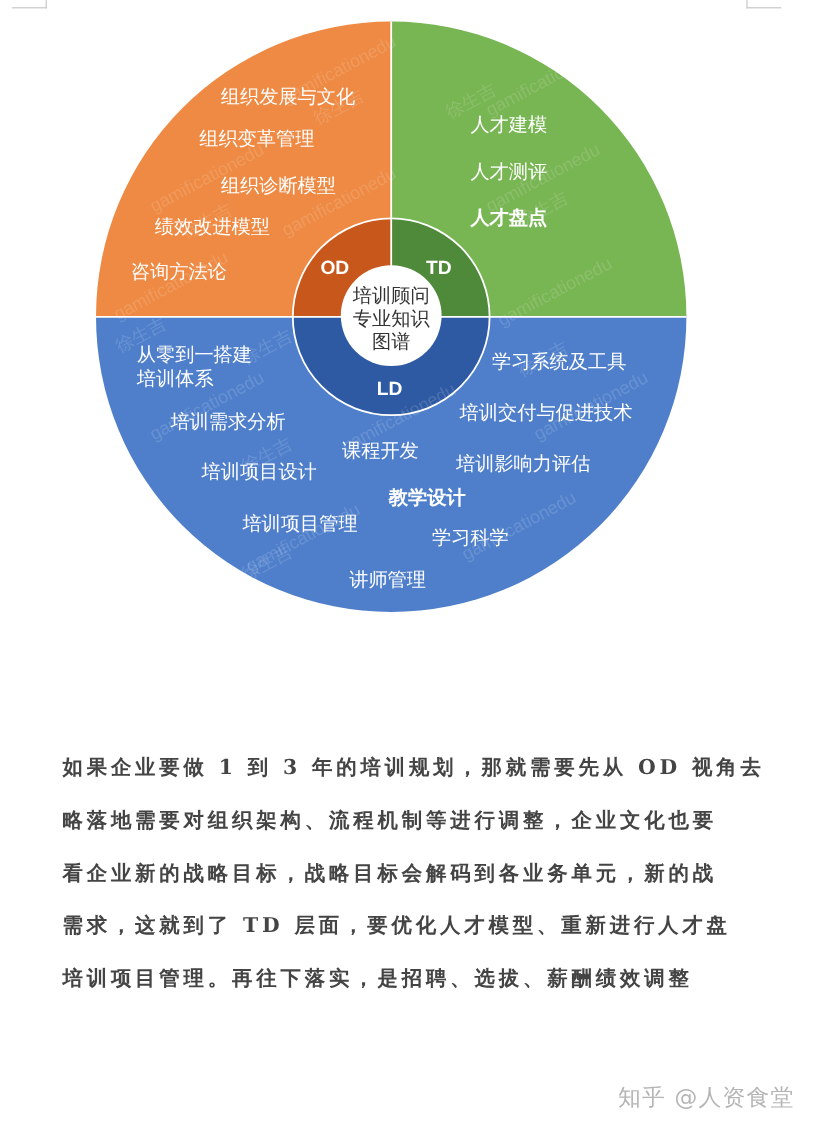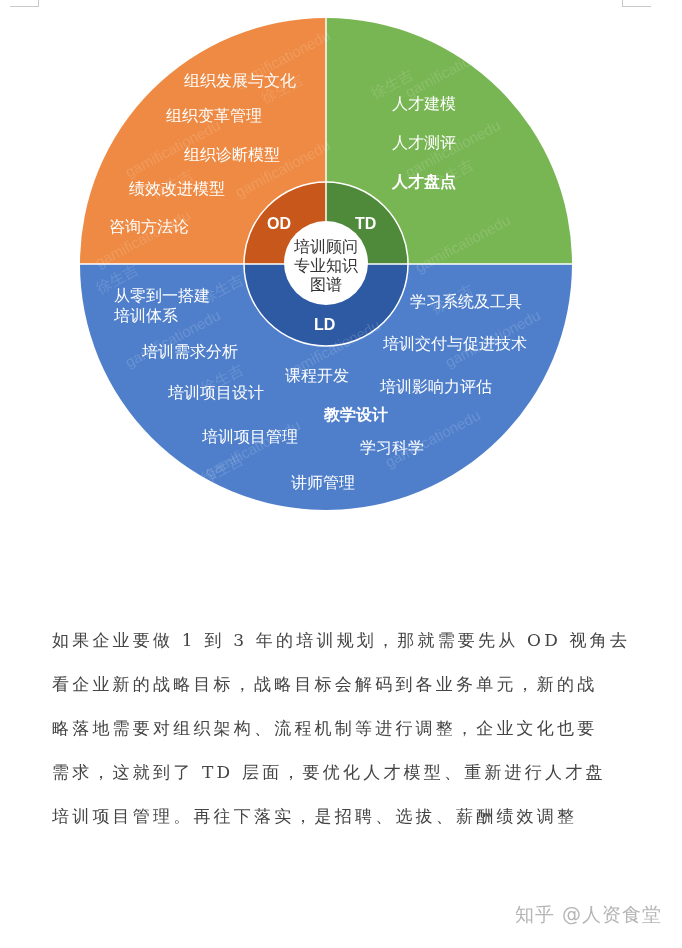--- a/index.html
+++ b/index.html
@@ -8,21 +8,21 @@
   .corner.l { left:10px; width:28px; border-right:1px solid #c8c8c8; }
   .corner.r { left:622px; width:28px; border-left:1px solid #c8c8c8; }
   #diagram { position:absolute; left:0; top:0; width:682px; height:540px; }
   .lbl { position:absolute; color:#ffffff; font-size:16px; white-space:nowrap; line-height:20px; letter-spacing:0px; }
   .ring-lbl { position:absolute; color:#ffffff; font-weight:bold; font-size:16px; font-family:"Liberation Sans", sans-serif; }
   .center-txt { position:absolute; left:284px; top:237px; width:84px; text-align:center; color:#333333; font-size:16px; line-height:19px; }
   .center-txt div { white-space:nowrap; }
   .wm { position:absolute; color:rgba(255,255,255,0.14); font-size:15px; transform:rotate(-28deg); white-space:nowrap; pointer-events:none; font-family:"Liberation Sans", sans-serif; }
   #article { position:absolute; left:52px; top:618px; width:580px; font-family:"DejaVu Serif", serif; color:#444444; font-size:17px; line-height:44px; letter-spacing:3.2px; }
   #article p { margin:0; }
-  #article .line { display:block; white-space:nowrap; }
+  #article .line { display:block; white-space:nowrap;font-weight:bold; }
   #source { position:absolute; right:20px; top:902px; color:#b5b5b5; font-size:19px; letter-spacing:1px; }
 </style>
 </head>
 <body>
 
 <div class="corner l"></div>
 <div class="corner r"></div>
 
 <div id="diagram">
   <svg width="682" height="540" viewBox="0 0 682 540" style="position:absolute;left:0;top:0;">
@@ -96,20 +96,20 @@
   <div class="center-txt">
     <div>培训顾问</div>
     <div>专业知识</div>
     <div>图谱</div>
   </div>
 </div>
 
 <div id="article">
   <p>
     <span class="line">如果企业要做 1 到 3 年的培训规划，那就需要先从 OD 视角去</span>
+    <span class="line">略落地需要对组织架构、流程机制等进行调整，企业文化也要</span>
     <span class="line">看企业新的战略目标，战略目标会解码到各业务单元，新的战</span>
-    <span class="line">略落地需要对组织架构、流程机制等进行调整，企业文化也要</span>
     <span class="line">需求，这就到了 TD 层面，要优化人才模型、重新进行人才盘</span>
     <span class="line">培训项目管理。再往下落实，是招聘、选拔、薪酬绩效调整</span>
   </p>
 </div>
 
 <div id="source">知乎 @人资食堂</div>
 
 </body></html>

